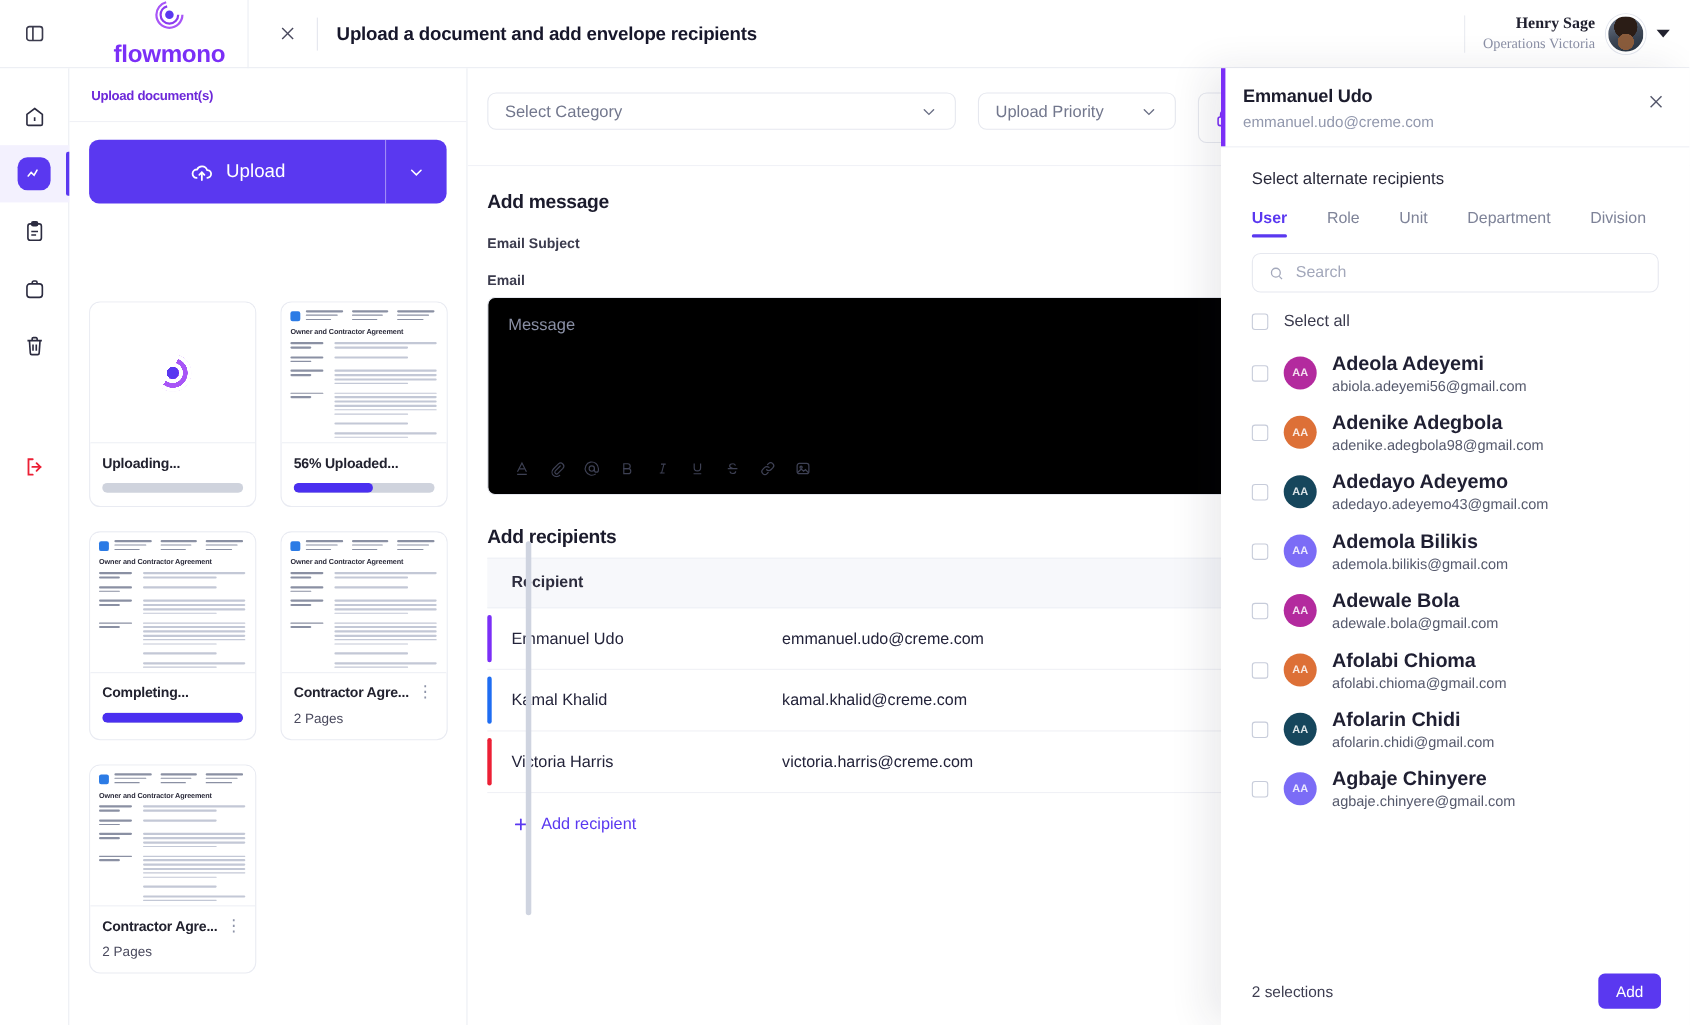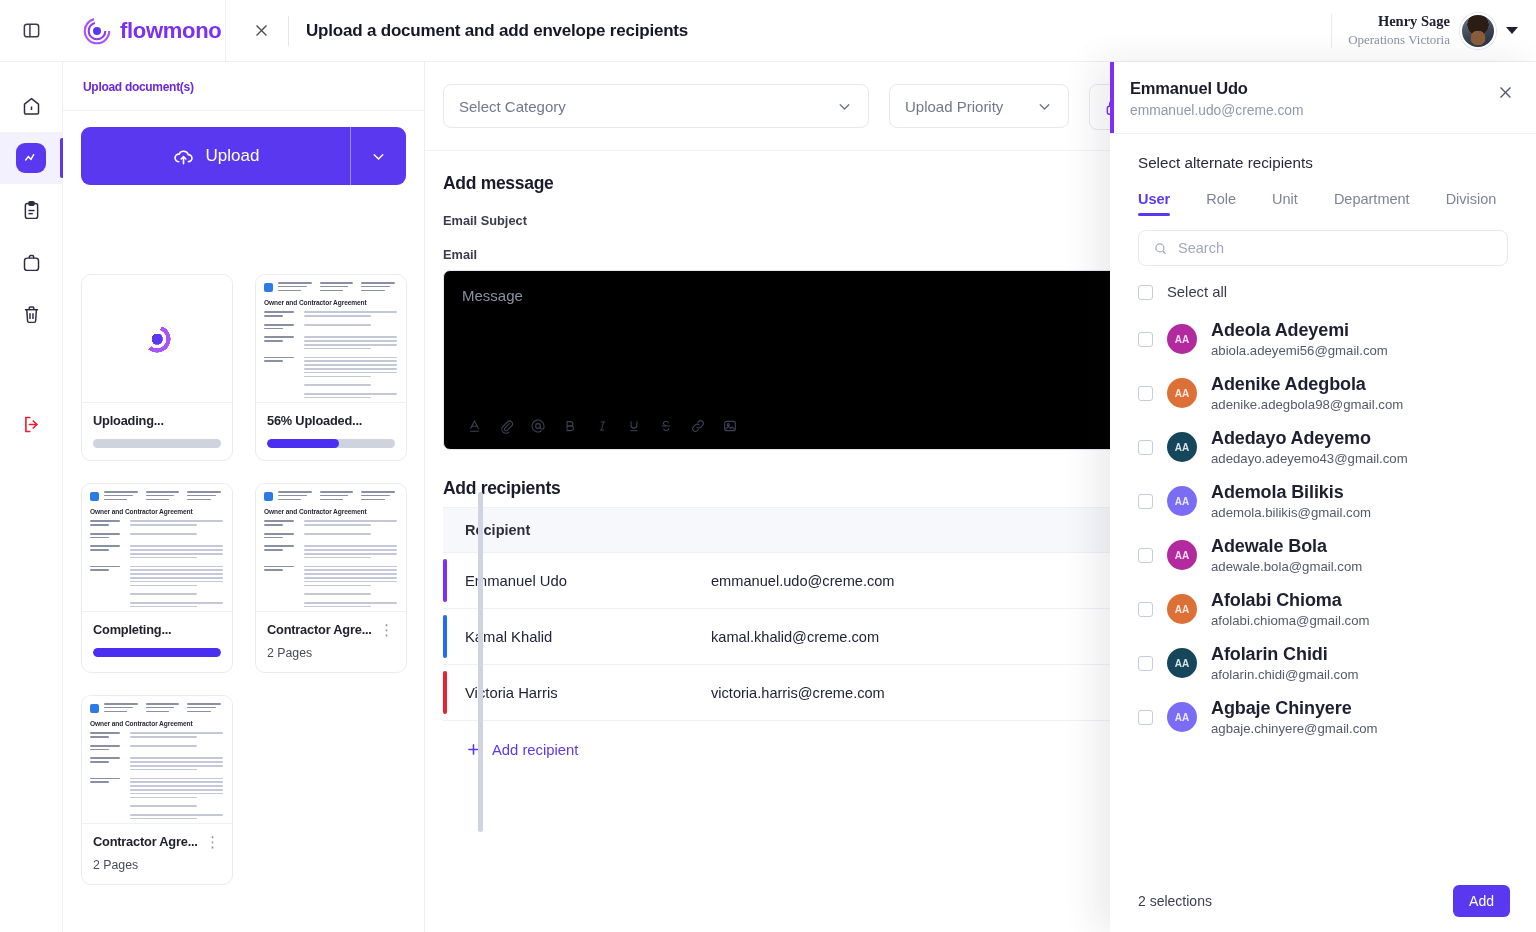--- a/index.html
+++ b/index.html
@@ -17,21 +17,21 @@
     position: absolute; left: 0; top: 0; width: 1536px; height: 62px;
     background: #fff; display: flex; align-items: center;
     border-bottom: 1px solid #eceef3; z-index: 5;
   }
   .rail-toggle {
     width: 63px; height: 62px; display: flex; align-items: center; justify-content: center;
     cursor: pointer;
   }
   .brand {
     width: 163px; height: 62px; display: flex; align-items: center; gap: 9px;
-    padding-left: 20px; border-right: 1px solid #eceef3; height: 62px;
+    padding-left: 20px; border-right: 1px solid #eceef3; height: 62px; flex-direction: column;
   }
   .brand-text { font-size: 22px; font-weight: 600; color: #7b2ff7; letter-spacing: -0.3px; }
   .close-x { margin-left: 22px; width: 26px; height: 26px; display:flex; align-items:center; justify-content:center; cursor:pointer;}
   .title-div { width: 1px; height: 30px; background: #e4e6ee; margin-left: 14px; }
   .page-title { font-size: 17px; font-weight: 600; margin-left: 17px; color: #17172b; letter-spacing: -0.2px;}
   .profile { margin-left: auto; display: flex; align-items: center; gap: 10px; padding-right: 18px; font-family: Liberation Serif, serif; }
   .profile-div { width:1px; height:34px; background:#e9ebf1; margin-right: 6px;}
   .profile-text { text-align: right; line-height: 1.32; }
   .profile-name { font-size: 14.5px; font-weight: 600; color: #20202f; }
   .profile-role { font-size: 13px; color: #8b90a6; }
@@ -122,21 +122,21 @@
   .pfill { height: 100%; background: #4a2ff0; border-radius: 6px; }
   .vscroll { position: absolute; left: 415px; top: 430px; width: 5px; height: 340px; background: #cfd4e0; border-radius: 3px; cursor: pointer;}
 
   
   .center {
     position: absolute; left: 425px; top: 62px; width: 1111px; height: 870px;
     background: #fff; overflow: hidden;
   }
   .selrow { display: flex; gap: 20px; padding: 22px 18px 20px 18px; border-bottom: 1px solid #f1f2f7; }
   .sel {
-    height: 44px; border: 1px solid #e6e8ef; border-radius: 8px; display: flex;
+    height: 34px; border: 1px solid #e6e8ef; border-radius: 8px; display: flex;
     align-items: center; padding: 0 15px; font-size: 15px; color: #72778d; cursor: pointer; background:#fff;
   }
   .sel-cat { width: 426px; justify-content: space-between; }
   .sel-pri { width: 180px; justify-content: space-between; }
   .lock-btn {
     width: 46px; height: 46px; border: 1px solid #e6e8ef; border-radius: 8px;
     display: flex; align-items: center; justify-content: center; cursor: pointer; background:#fff;
   }
   .section-pad { padding: 22px 18px 0 18px; }
   .sec-title { font-size: 17.5px; font-weight: 600; color: #1b1b2c; letter-spacing: -0.3px; }

